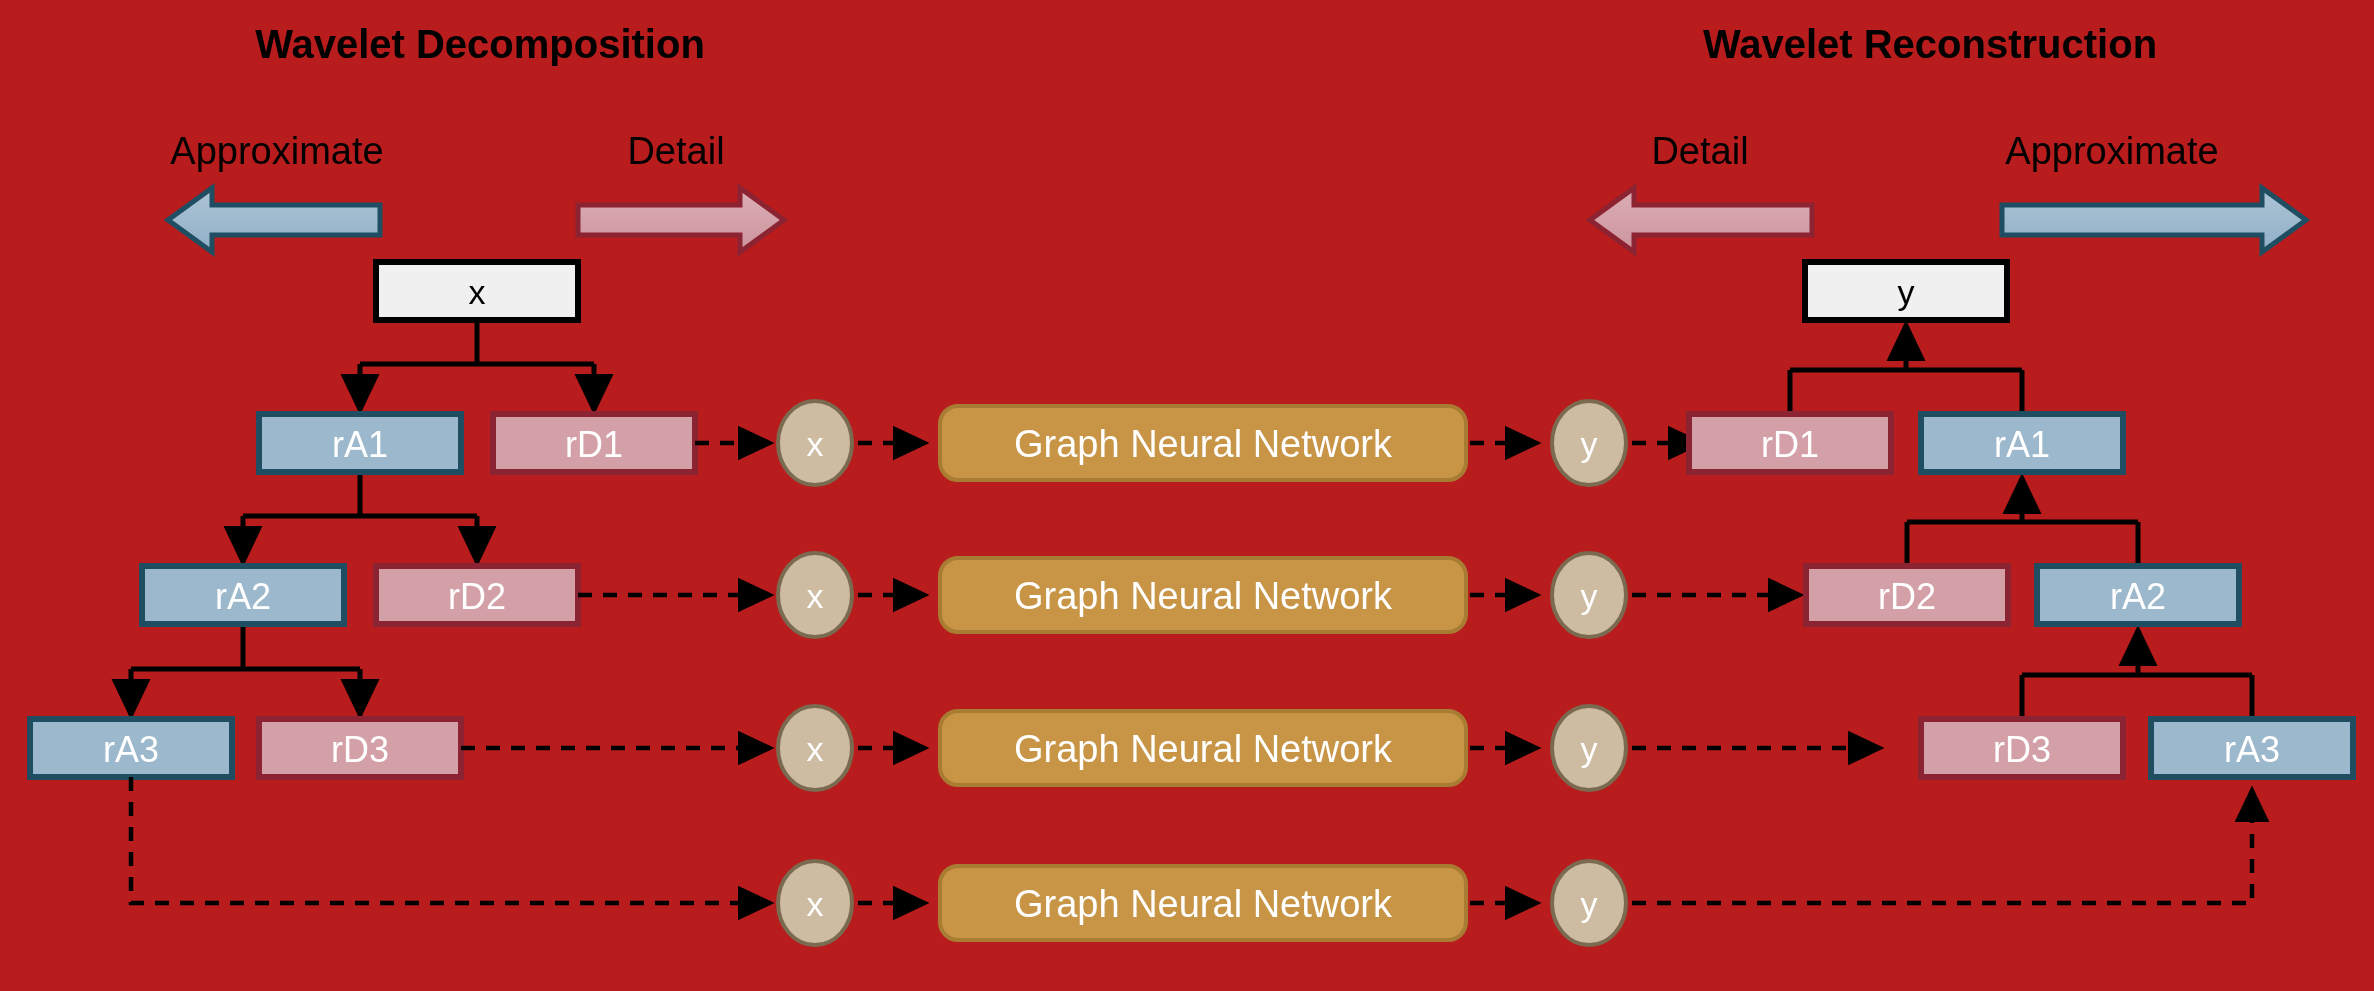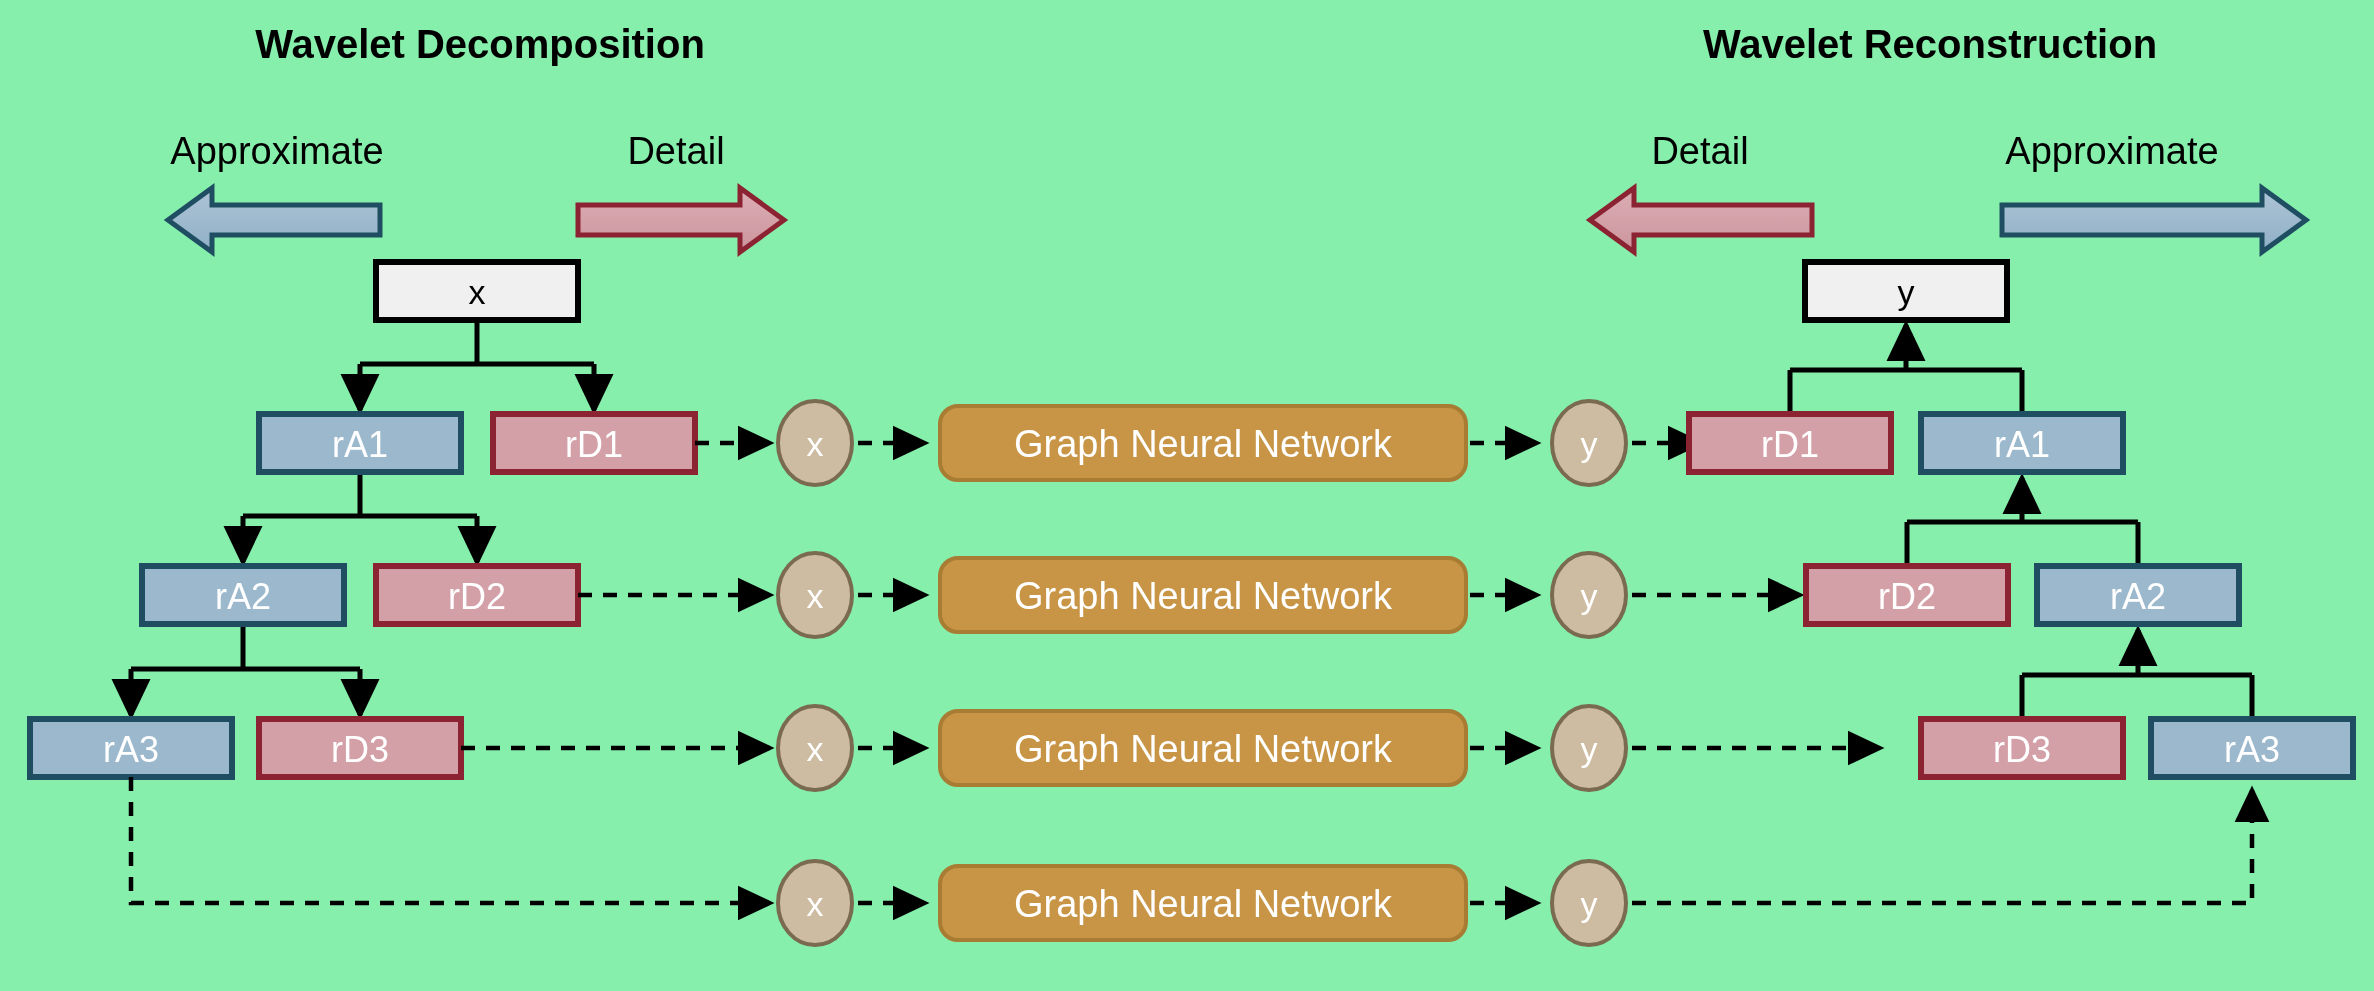--- a/index.html
+++ b/index.html
@@ -10,21 +10,21 @@
   body {
     width: 2374px;
     height: 991px;
     font-family: "Liberation Sans", sans-serif;
     overflow: hidden;
   }
   #canvas {
     position: relative;
     width: 2374px;
     height: 991px;
-    background: #86efac;
+    background: #b91c1c;
   }
   svg.layer {
     position: absolute;
     top: 0;
     left: 0;
     width: 2374px;
     height: 991px;
   }
   .title-text {
     font-family: "Liberation Sans", sans-serif;

